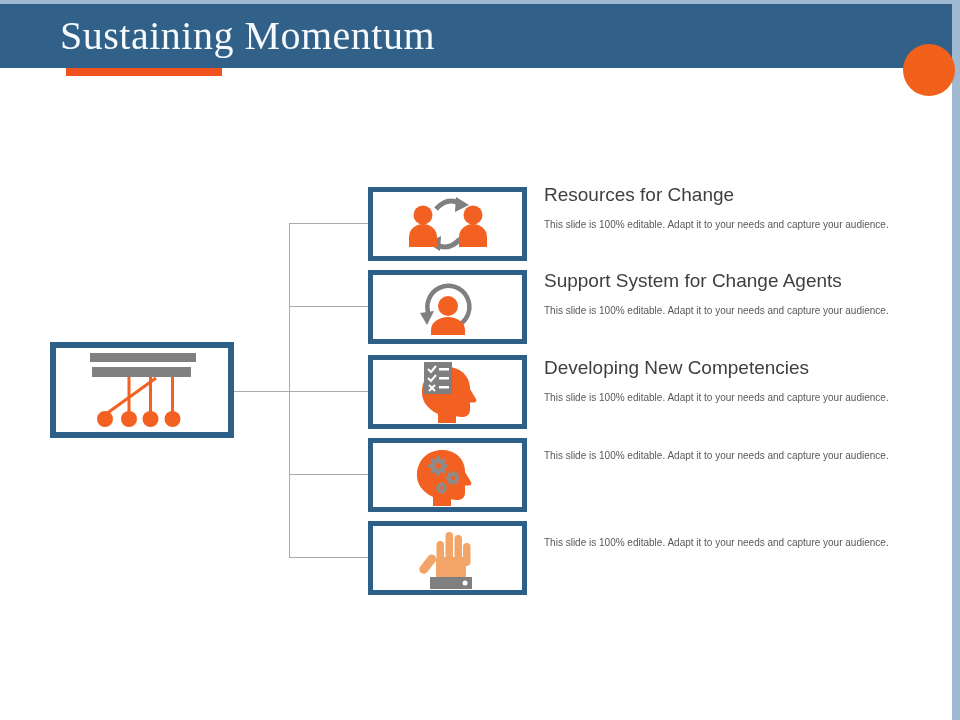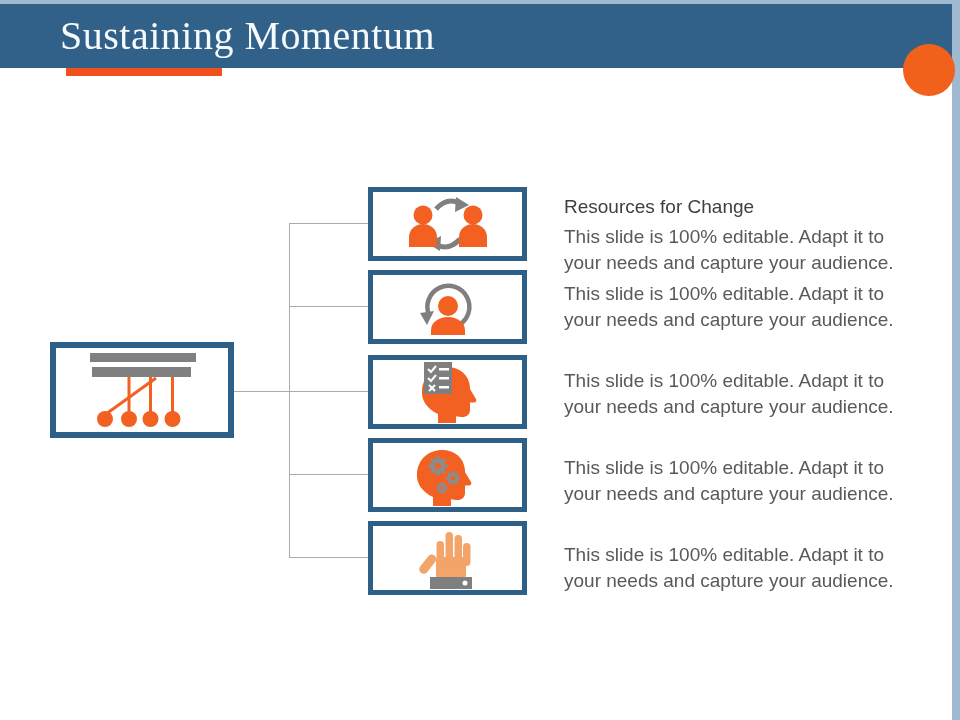--- a/index.html
+++ b/index.html
@@ -30,24 +30,24 @@
 
   
   .item-box{
     position:absolute;left:368px;width:159px;height:74px;
     border:5px solid #2E5F86;background:#fff;box-sizing:border-box;
     display:flex;align-items:center;justify-content:center;
   }
   .b1{top:187px}.b2{top:270px}.b3{top:355px}.b4{top:438px}.b5{top:521px}
 
   
-  .text-block{position:absolute;left:564px;width:345px;margin-top:12px;}
+  .text-block{position:absolute;left:544px;width:345px;}
   .t1{top:183px}.t2{top:269px}.t3{top:356px}.t4{top:443px}.t5{top:530px}
   .item-heading{font-size:19px;font-weight:400;color:#3F3F3F;line-height:24px;margin:0 0 5px 0;}
-  .item-body{font-size:19px;color:#595959;line-height:26px;margin:0;}
+  .item-body{font-size:10px;color:#595959;line-height:26px;margin:0;}
 </style>
 </head>
 <body>
 
 <div class="slide">
 
   <div class="top-strip"></div>
   <div class="header-bar"></div>
   <div class="right-strip"></div>
   <div class="slide-title">Sustaining Momentum</div>
@@ -153,23 +153,25 @@
       <rect x="14" y="50" width="42" height="12" fill="#7F7F7F"></rect>
       <circle cx="49" cy="56" r="2.5" fill="#fff"></circle>
     </svg>
   </div>
 
   <div class="text-block t1">
     <p class="item-heading">Resources for Change</p>
     <p class="item-body">This slide is 100% editable. Adapt it to your needs and capture your audience.</p>
   </div>
   <div class="text-block t2">
+    <p class="item-heading">Support System for Change Agents</p>
     <p class="item-body">This slide is 100% editable. Adapt it to your needs and capture your audience.</p>
   </div>
   <div class="text-block t3">
+    <p class="item-heading">Developing New Competencies</p>
     <p class="item-body">This slide is 100% editable. Adapt it to your needs and capture your audience.</p>
   </div>
   <div class="text-block t4">
     <p class="item-body">This slide is 100% editable. Adapt it to your needs and capture your audience.</p>
   </div>
   <div class="text-block t5">
     <p class="item-body">This slide is 100% editable. Adapt it to your needs and capture your audience.</p>
   </div>
 
 </div>

